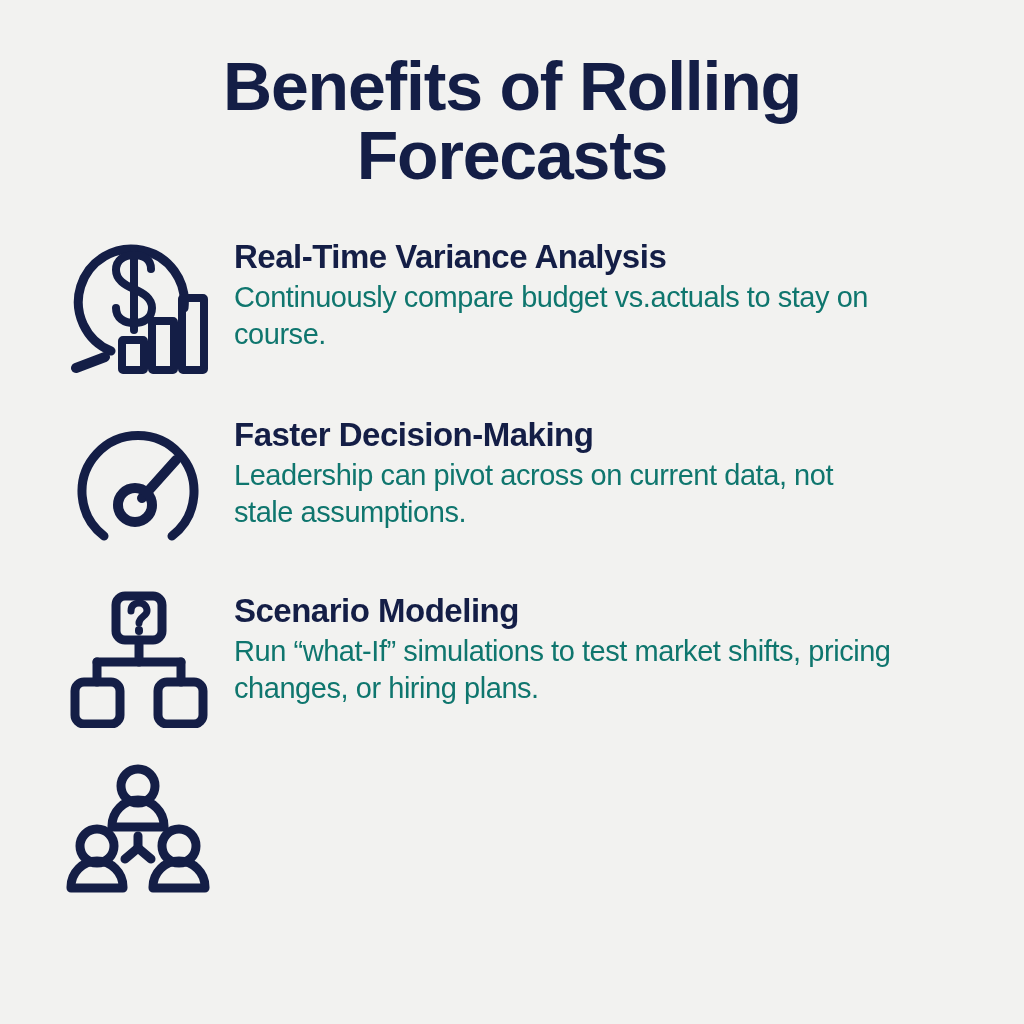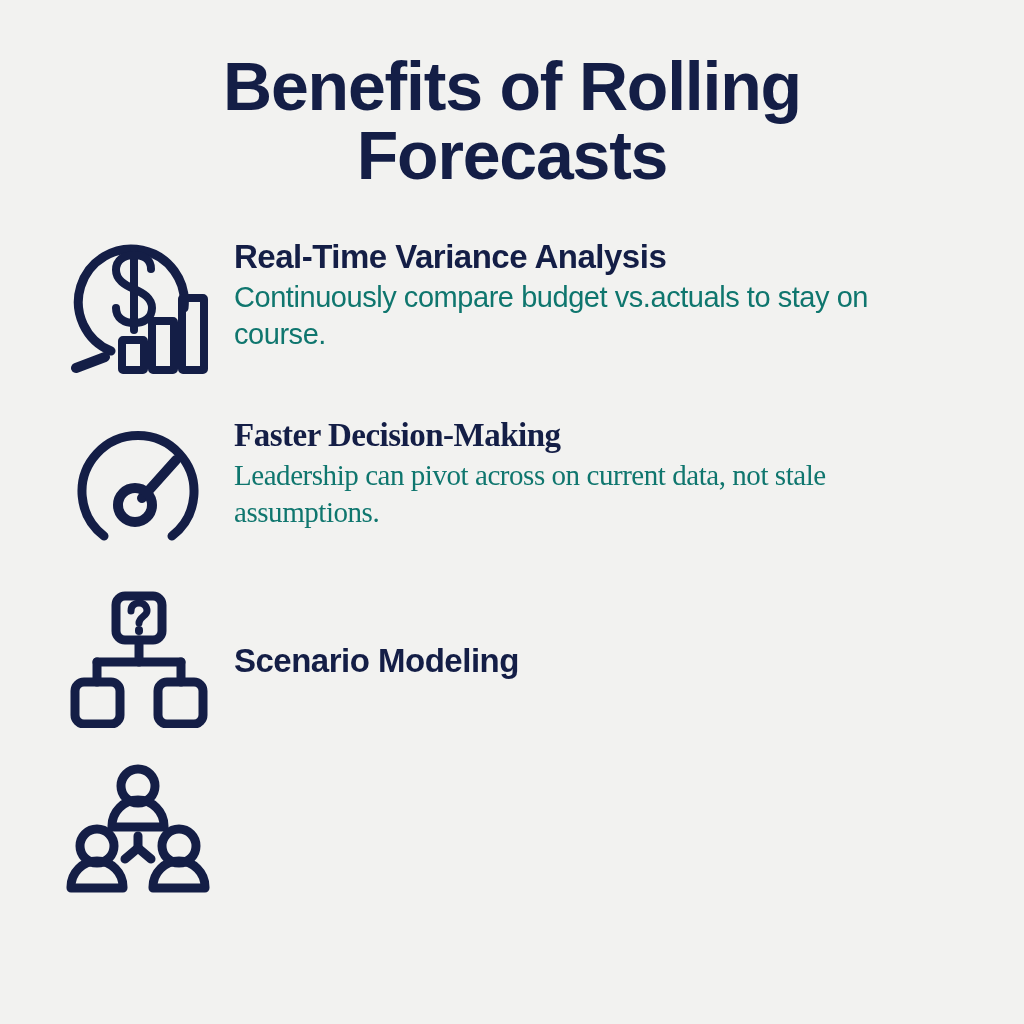--- a/index.html
+++ b/index.html
@@ -87,22 +87,22 @@
     font-size:29px;
     font-weight:normal;
     letter-spacing:-0.45px;
     color:#0f766e;
     line-height:1.28;
     max-width:660px;
   }
 
   
   .benefit.item-1 { margin-top:2px; }
-  .benefit.item-2 { margin-top:10px;font-family:Liberation Serif, serif; }
-  .benefit.item-3 { margin-top:8px;align-items:center; }
+  .benefit.item-2 { margin-top:10px; }
+  .benefit.item-3 { margin-top:8px; }
   .benefit.item-4 { margin-top:8px; }
 </style>
 </head>
 <body>
 
 <div class="poster">
 
   <div class="title-block">
     <span class="title-line line1">Benefits of Rolling</span>
     <span class="title-line line2">Forecasts</span>
@@ -166,20 +166,21 @@
 
           <line x1="29" y1="74" x2="29" y2="94" stroke-width="9"></line>
           <line x1="113" y1="74" x2="113" y2="94" stroke-width="9"></line>
 
           <rect x="7" y="94" width="45" height="42" rx="9" stroke-width="9"></rect>
           <rect x="90" y="94" width="45" height="42" rx="9" stroke-width="9"></rect>
         </svg>
       </div>
       <div class="benefit-text">
         <div class="benefit-heading">Scenario Modeling</div>
+        <div class="benefit-body">Run “what-If” simulations to test market shifts, pricing changes, or hiring plans.</div>
       </div>
     </div>
 
     <div class="benefit item-4">
       <div class="benefit-icon">
         <svg width="148" height="140" viewBox="0 0 148 140" fill="none" stroke="#141E46" stroke-width="9" stroke-linecap="round" stroke-linejoin="round">
 
           <circle cx="74" cy="22" r="17" stroke-width="9"></circle>
           <path d="M48 62 A26 26 0 0 1 100 62 L100 63 L48 63 Z" stroke-width="9" fill="none"></path>
 

